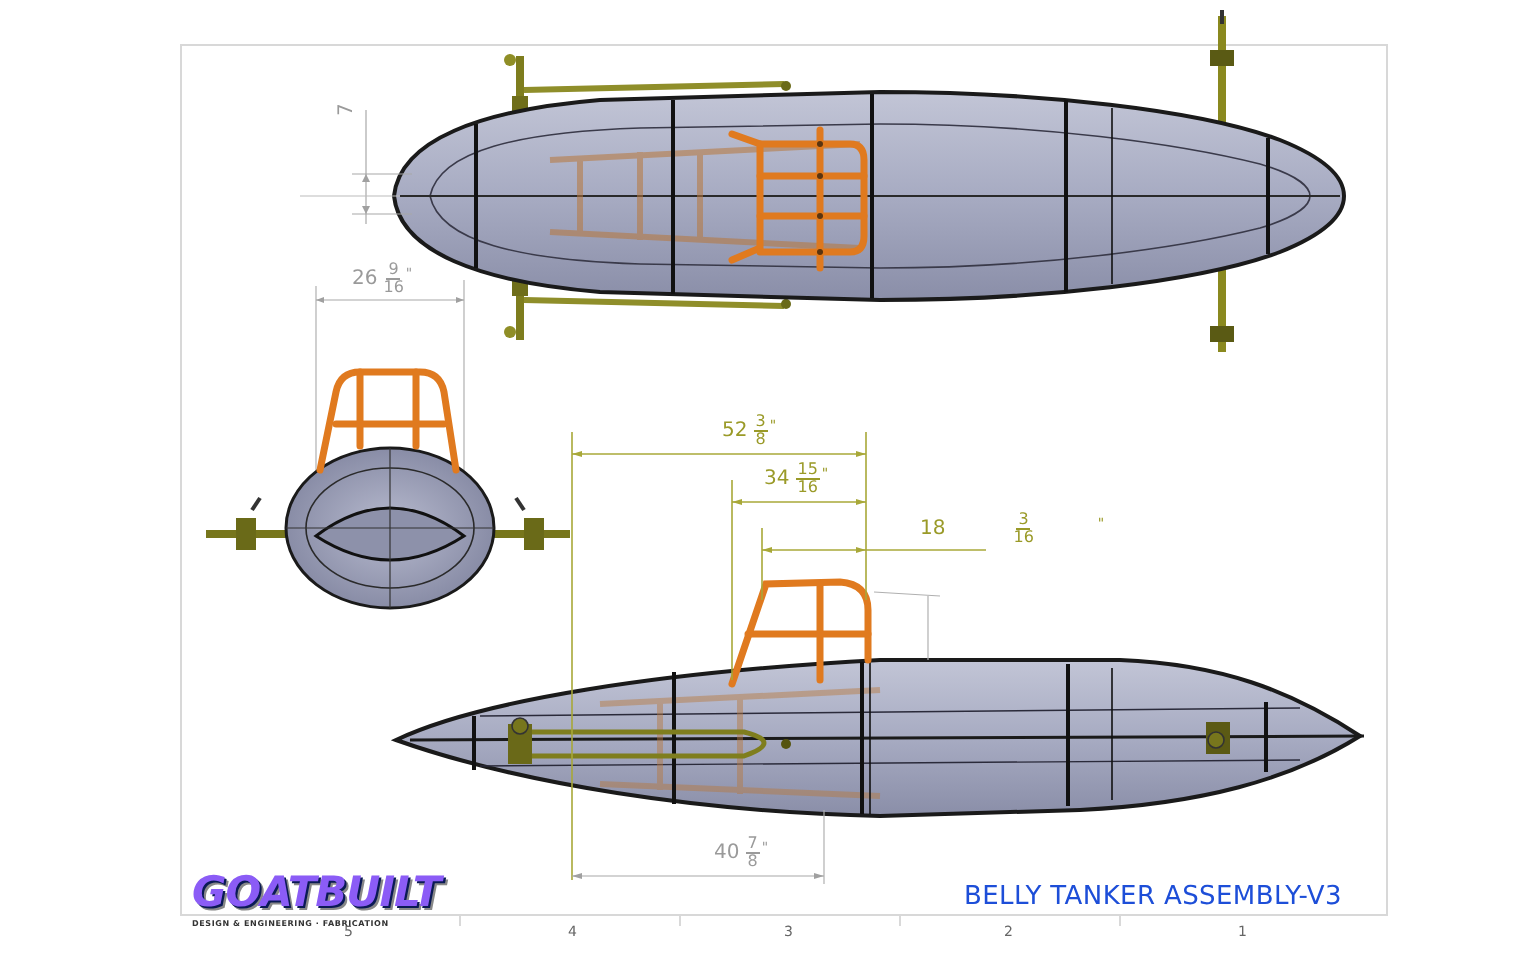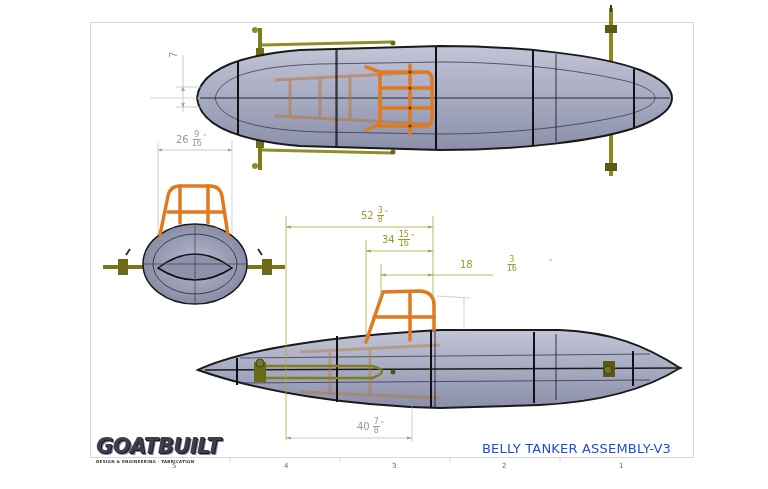--- a/index.html
+++ b/index.html
@@ -9,21 +9,21 @@
   .zone-row{position:absolute;left:90px;top:458px;width:604px;height:22px;}
   .zone{position:absolute;top:4px;font-size:7px;color:#666;font-family:"DejaVu Sans",sans-serif;}
   .title{position:absolute;left:482px;top:441px;font-size:13px;color:#1d4ed8;letter-spacing:0.2px;font-family:"DejaVu Sans",sans-serif;}
   .dim{position:absolute;font-family:"DejaVu Sans",sans-serif;font-size:10px;display:flex;align-items:center;gap:1px;}
   .dim .frac{display:inline-flex;flex-direction:column;align-items:center;font-size:8px;line-height:8px;margin-left:2px;}
   .dim .frac .num{border-bottom:1px solid currentColor;padding:0 1px;}
   .dim .inch{font-size:7px;align-self:flex-start;margin-top:2px;}
   .gray{color:#9a9a9a;}
   .olive{color:#9a9a28;align-items:center;}
   .logo{position:absolute;left:94px;top:434px;width:160px;height:30px;}
-  .logo-main{position:absolute;left:2px;top:0;font-family:"DejaVu Sans",sans-serif;font-weight:bold;font-style:italic;font-size:21px;letter-spacing:-0.5px;color:#404040;text-shadow:1px 1px 0 #0a1a55,2px 2px 0 #888;}
+  .logo-main{position:absolute;left:2px;top:0;font-family:"DejaVu Sans",sans-serif;font-weight:bold;font-style:italic;font-size:21px;letter-spacing:-0.5px;color:#8b5cf6;text-shadow:1px 1px 0 #0a1a55,2px 2px 0 #888;}
   .logo-sub{position:absolute;left:2px;top:25px;font-size:4px;color:#333;letter-spacing:0.3px;white-space:nowrap;font-family:"DejaVu Sans",sans-serif;font-weight:bold;}
   svg{position:absolute;left:0;top:0;}
 </style>
 </head>
 <body>
 
 <div class="sheet">
   <div class="frame"></div>
 
   <svg width="768" height="489" viewBox="0 0 768 489">

